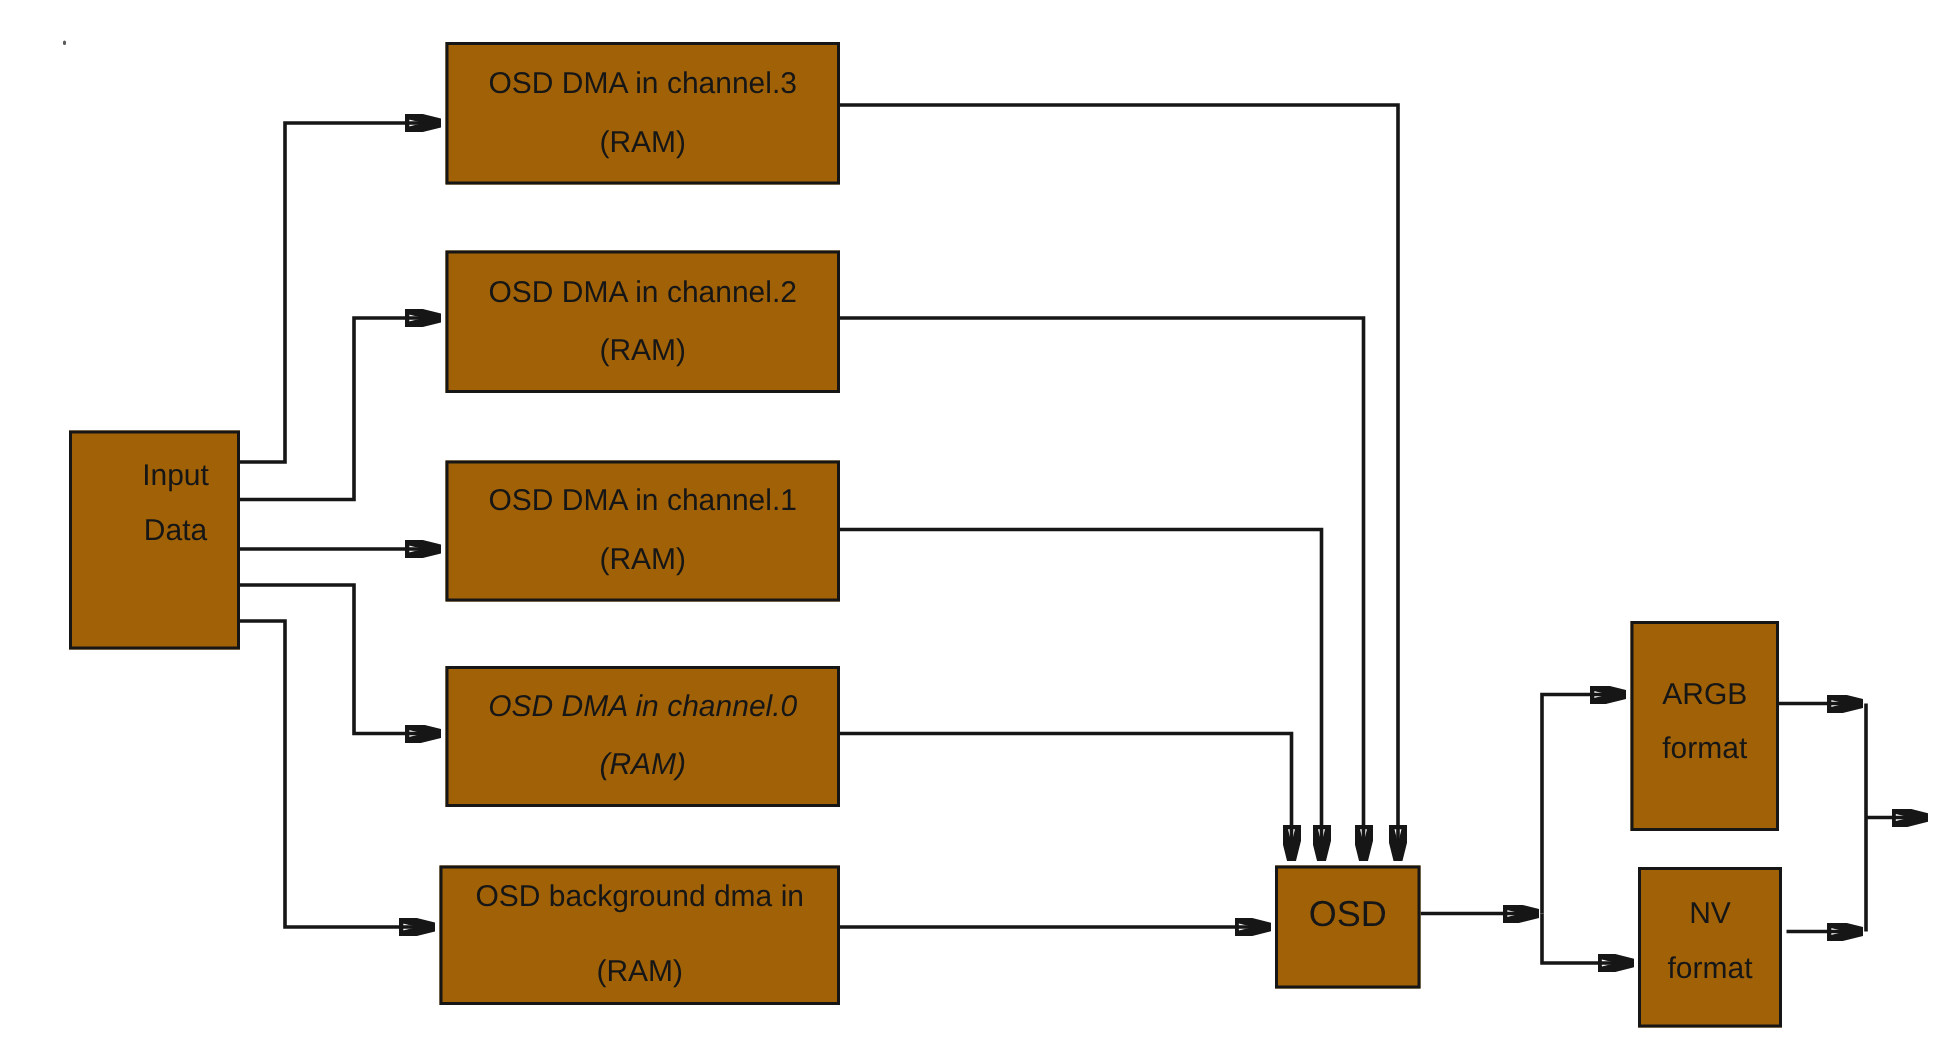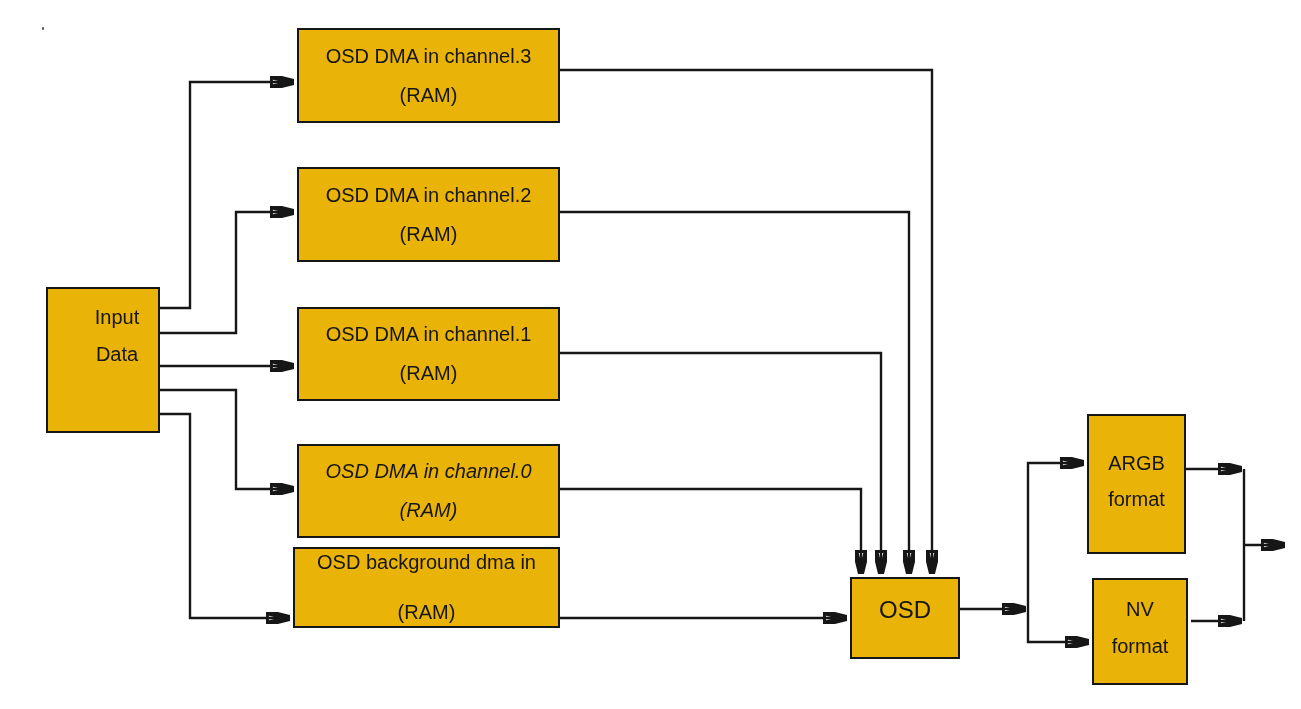--- a/index.html
+++ b/index.html
@@ -10,37 +10,37 @@
     font-family:"Liberation Sans","DejaVu Sans",sans-serif;
     color:#161616;
     overflow:hidden;
   }
   .wires{position:absolute;left:0;top:0;width:1301px;height:709px;}
   .wires path{fill:none;stroke:#161616;stroke-width:2.4;}
   .node{
     position:absolute;
     box-sizing:border-box;
     border:2.5px solid #161616;
-    background:#eab308;
+    background:#a16207;
     display:flex;flex-direction:column;
     align-items:center;justify-content:center;
     text-align:center;
     font-size:20px;
     line-height:39px;
     white-space:nowrap;
   }
   .node span{display:block;}
   
   .n-input{left:46px;top:287px;width:114px;height:146px;justify-content:flex-start;padding-top:10px;line-height:37px;padding-left:28px;}
   .n-ch3{left:297px;top:28px;width:263px;height:95px;}
   .n-ch2{left:297px;top:167px;width:263px;height:95px;}
   .n-ch1{left:297px;top:307px;width:263px;height:94px;}
   .n-ch0{left:297px;top:444px;width:263px;height:94px;font-style:italic;}
-  .n-bg{left:293px;top:547px;width:267px;height:81px;gap:11px;}
-  .n-osd{left:850px;top:577px;width:110px;height:82px;font-size:24px;padding-bottom:18px;justify-content:center;}
+  .n-bg{left:293px;top:577px;width:267px;height:93px;gap:11px;}
+  .n-osd{left:850px;top:577px;width:97px;height:82px;font-size:24px;padding-bottom:18px;justify-content:center;}
   .n-argb{left:1087px;top:414px;width:99px;height:140px;line-height:36px;padding-bottom:6px;}
   .n-nv{left:1092px;top:578px;width:96px;height:107px;line-height:37px;padding-bottom:8px;}
   .stray-dot{
     position:absolute;left:42px;top:27px;width:2px;height:3px;
     background:#5a5a5a;border-radius:1px;
   }
 </style>
 </head>
 <body>
 

